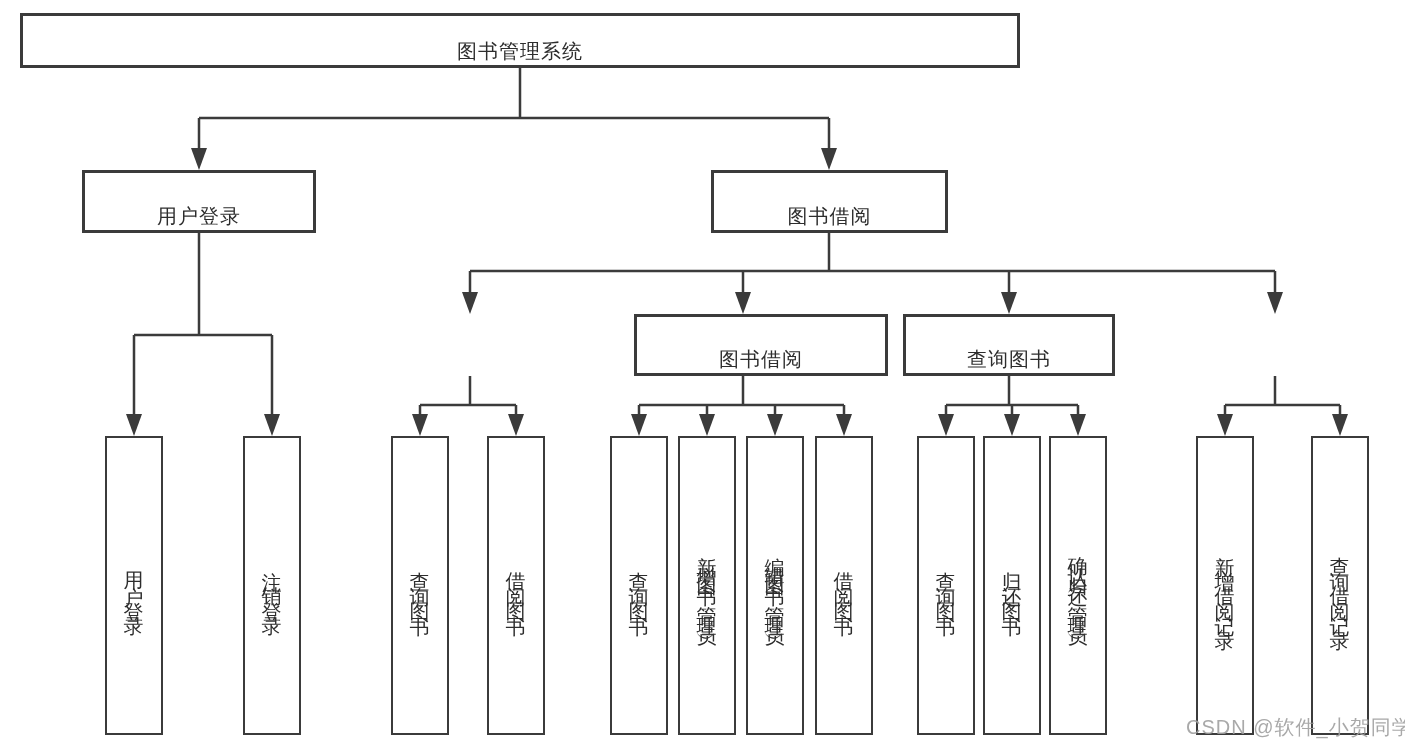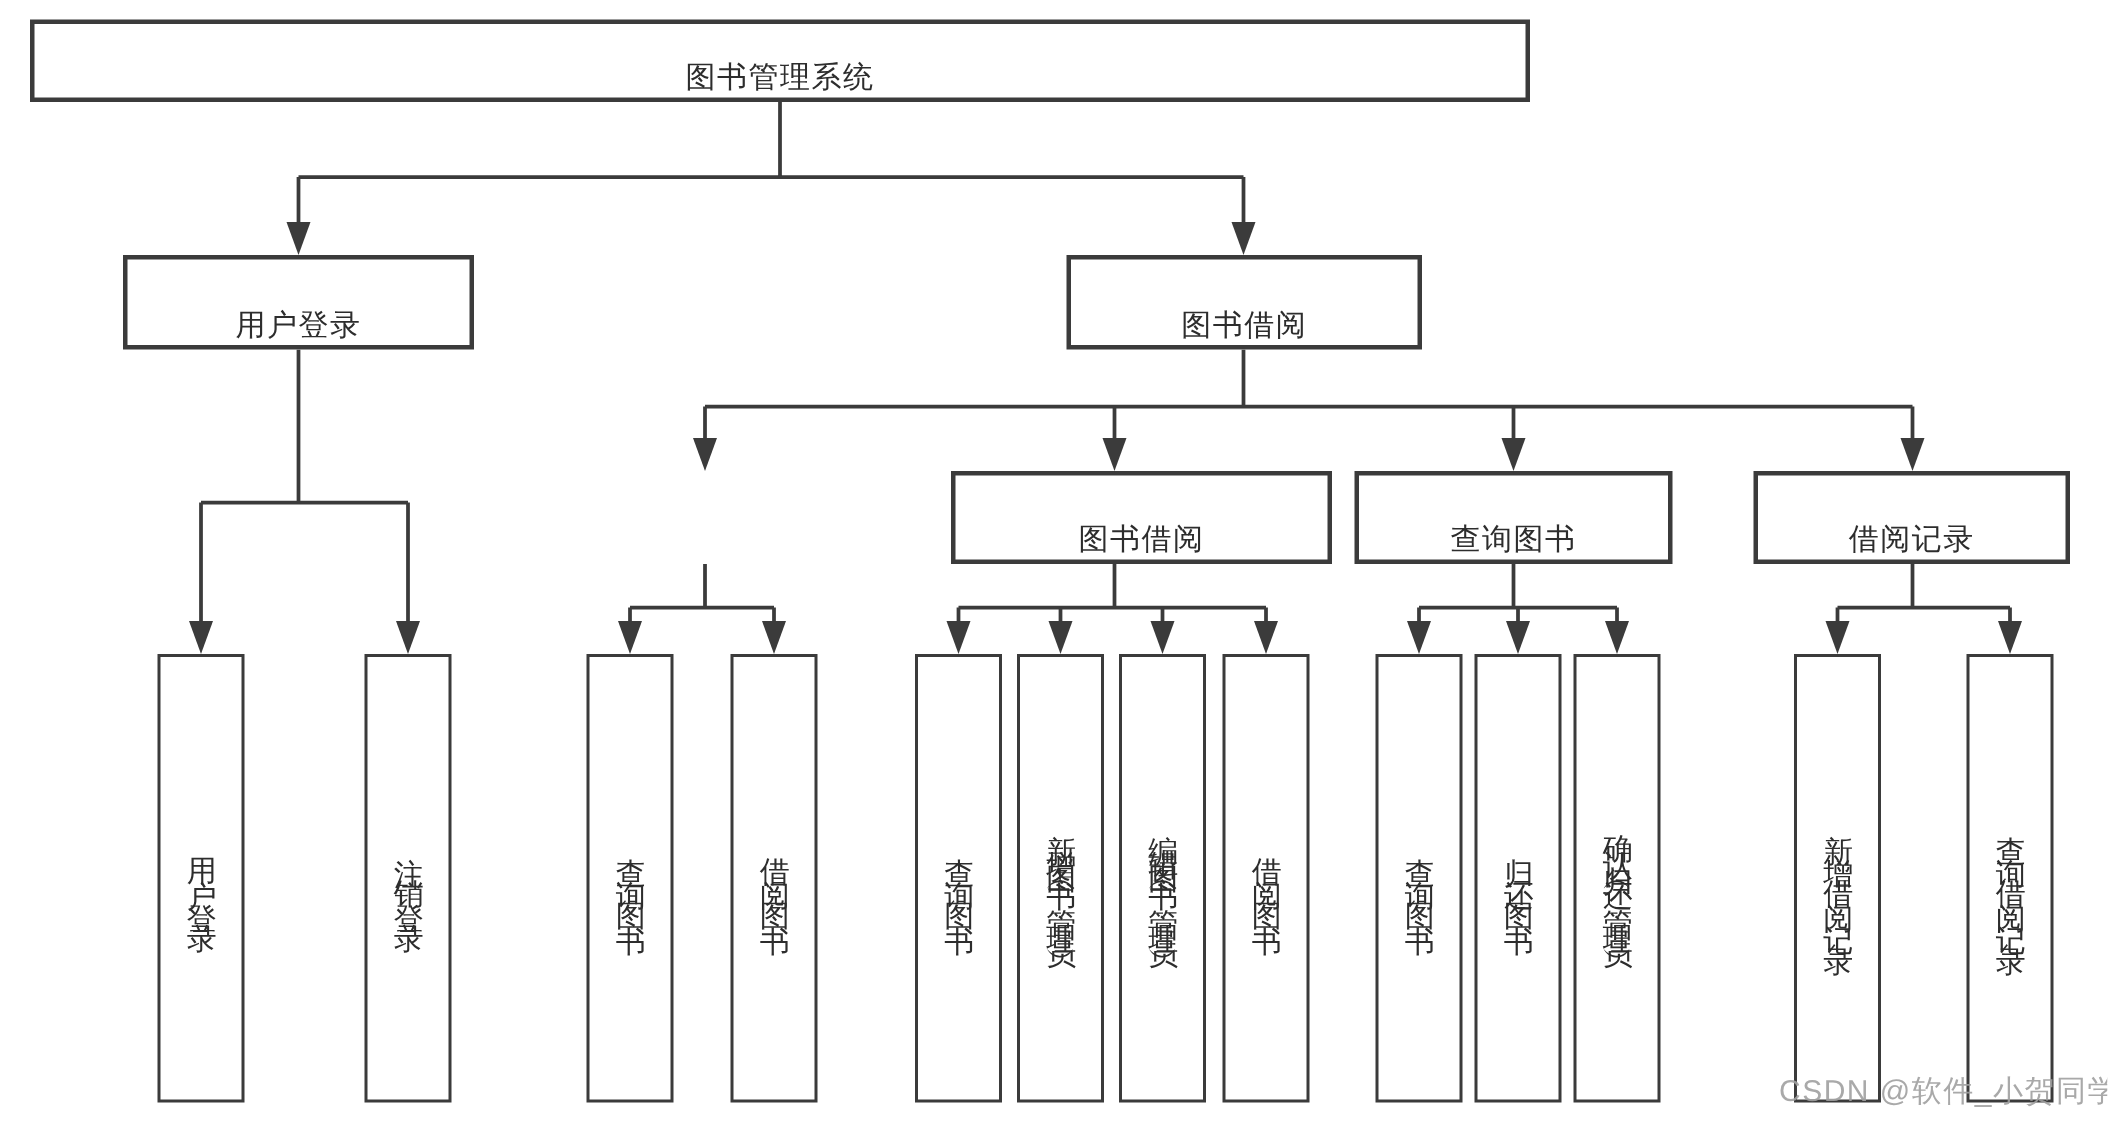--- a/index.html
+++ b/index.html
@@ -76,23 +76,20 @@
   <div class="hbox" style="left:711px;top:170px;width:237px;height:63px">
     <span>图书借阅</span>
   </div>
 
   <div class="hbox" style="left:634px;top:314px;width:254px;height:62px">
     <span>图书借阅</span>
   </div>
   <div class="hbox" style="left:903px;top:314px;width:212px;height:62px">
     <span>查询图书</span>
   </div>
-  <div class="hbox" style="left:1169px;top:314px;width:211px;height:62px">
-    <span>借阅记录</span>
-  </div>
 
   <div class="vbox" style="left:105px">
     <span class="vt">用户登录</span>
   </div>
   <div class="vbox" style="left:243px">
     <span class="vt">注销登录</span>
   </div>
 
   <div class="vbox" style="left:391px">
     <span class="vt">查询图书</span>

